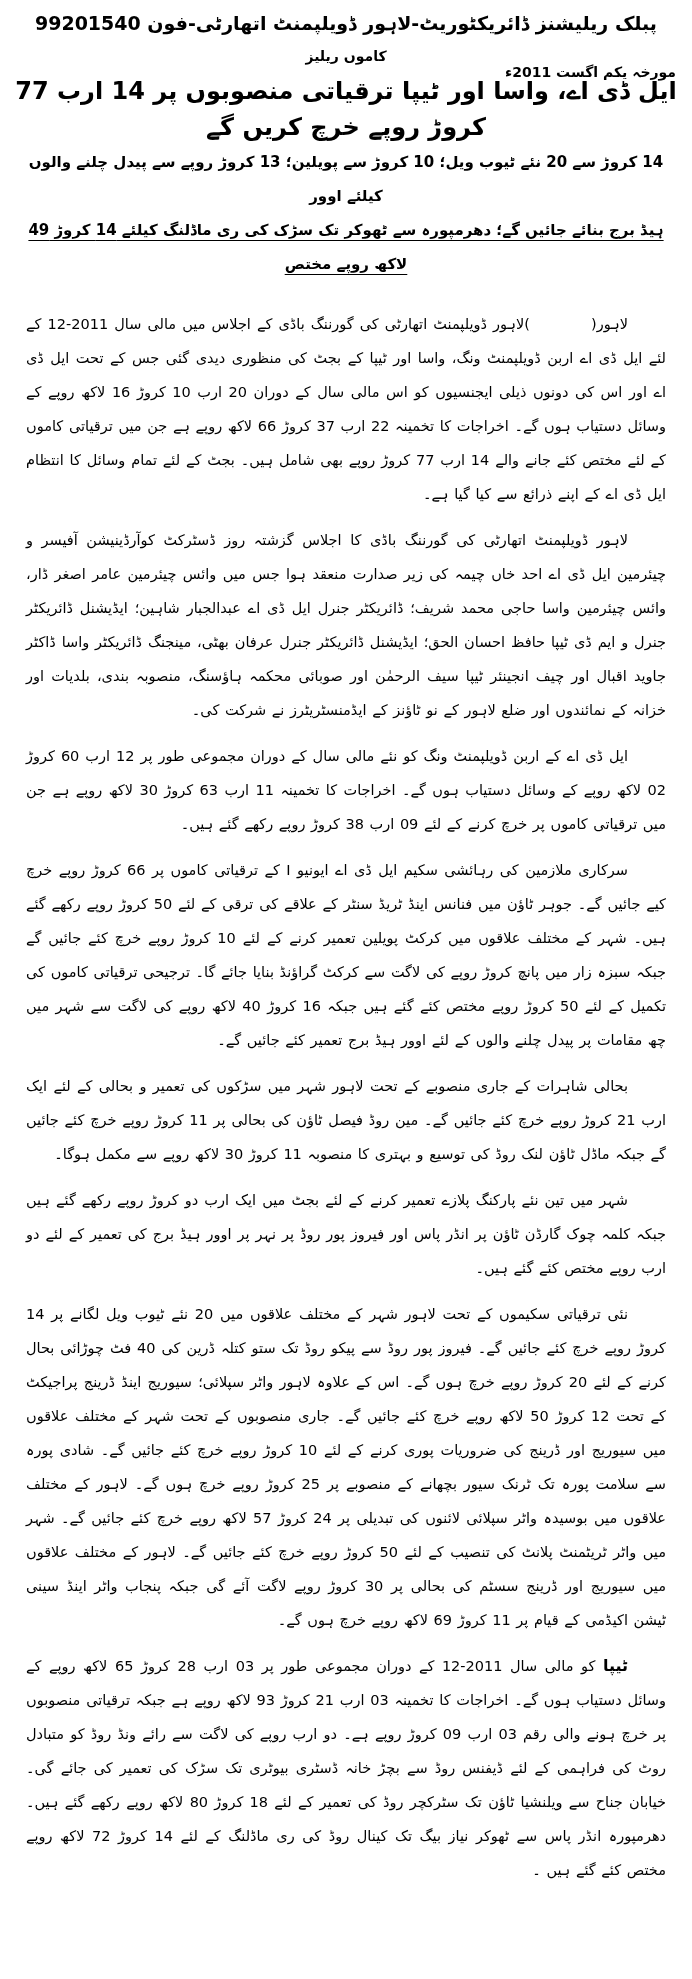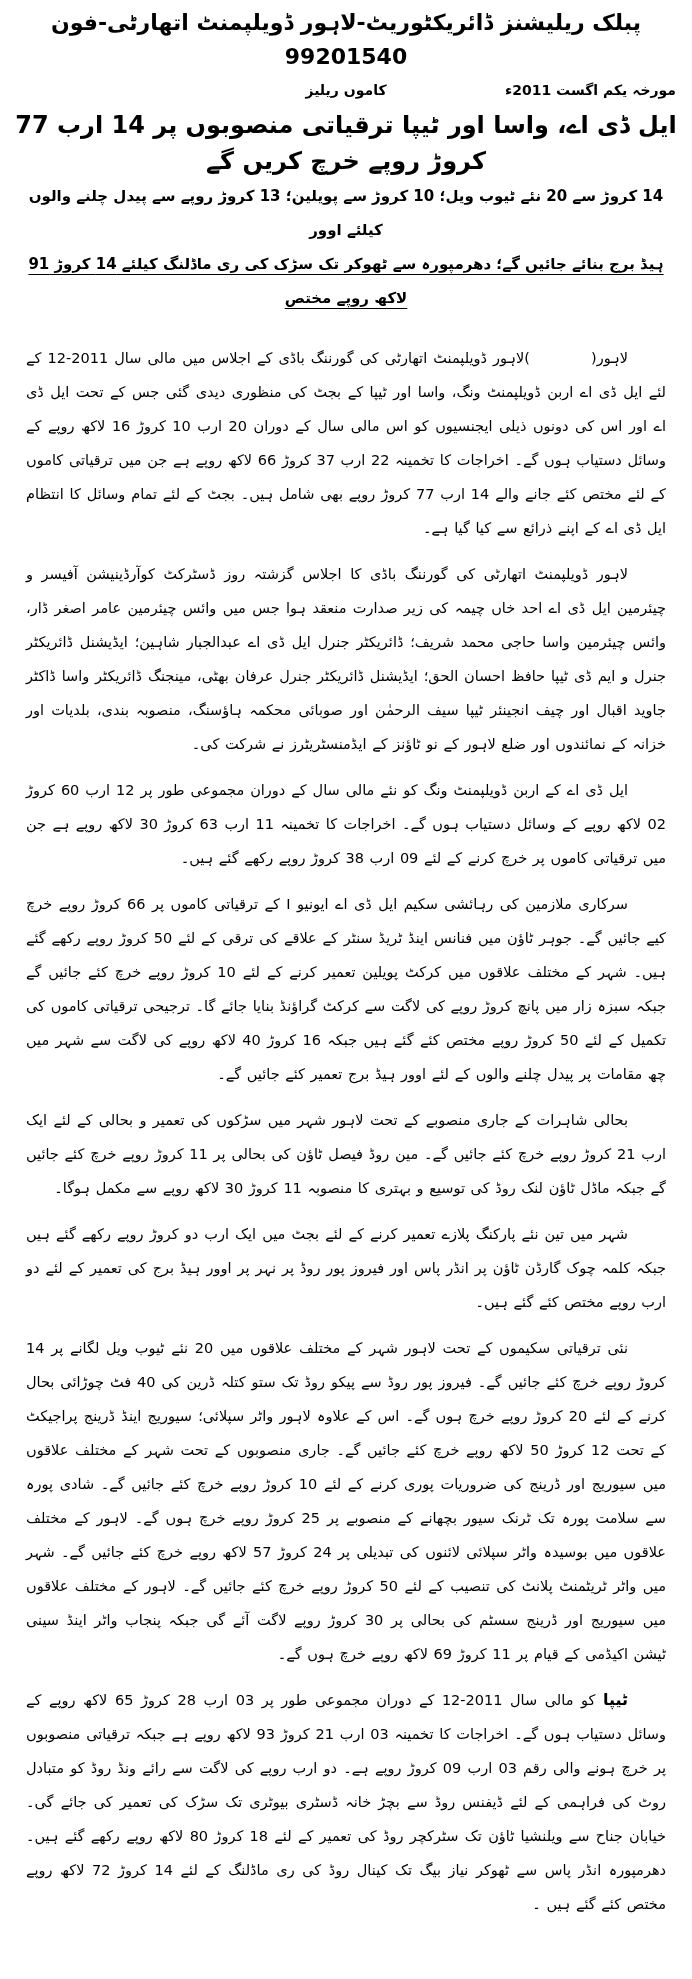--- a/index.html
+++ b/index.html
@@ -16,35 +16,35 @@
     direction: rtl;
   }
   .page {
     padding: 6px 14px 24px 14px;
     box-sizing: border-box;
   }
   
   .masthead {
     text-align: center;
     font-weight: bold;
-    font-size: 22px;
+    font-size: 19px;
     line-height: 34px;
     letter-spacing: 0;
   }
   .dateline-row {
     position: relative;
     height: 32px;
     font-weight: bold;
     font-size: 14px;
     line-height: 32px;
   }
   .dateline {
     position: absolute;
     right: 2px;
-    top: 0;
+    top: 16px;
   }
   .press-release-label {
     position: absolute;
     right: 50%;
     transform: translateX(50%);
     top: 0;
   }
   .headline-main {
     text-align: center;
     font-weight: bold;
@@ -86,21 +86,21 @@
 
   <div class="masthead">پبلک ریلیشنز ڈائریکٹوریٹ-لاہور ڈویلپمنٹ اتھارٹی-فون 99201540</div>
 
   <div class="dateline-row">
     <span class="dateline">مورخہ یکم اگست 2011ء</span>
     <span class="press-release-label">کاموں ریلیز</span>
   </div>
 
   <div class="headline-main">ایل ڈی اے، واسا اور ٹیپا ترقیاتی منصوبوں پر 14 ارب 77 کروڑ روپے خرچ کریں گے</div>
   <div class="headline-sub">14 کروڑ سے 20 نئے ٹیوب ویل؛ 10 کروڑ سے پویلین؛ 13 کروڑ روپے سے پیدل چلنے والوں کیلئے اوور</div>
-  <div class="headline-sub underlined">ہیڈ برج بنائے جائیں گے؛ دھرمپورہ سے ٹھوکر تک سڑک کی ری ماڈلنگ کیلئے 14 کروڑ 91 لاکھ روپے مختص</div>
+  <div class="headline-sub underlined">ہیڈ برج بنائے جائیں گے؛ دھرمپورہ سے ٹھوکر تک سڑک کی ری ماڈلنگ کیلئے 14 کروڑ 49 لاکھ روپے مختص</div>
 
   <div class="doc-body">
 
     <p class="para"><span class="lead"></span><span>لاہور(&nbsp;&nbsp;&nbsp;&nbsp;&nbsp;&nbsp;&nbsp;&nbsp;&nbsp;&nbsp;)لاہور ڈویلپمنٹ اتھارٹی کی گورننگ باڈی کے اجلاس میں مالی سال 2011-12 کے لئے ایل ڈی اے اربن ڈویلپمنٹ ونگ، واسا اور ٹیپا کے بجٹ کی منظوری دیدی گئی جس کے تحت ایل ڈی اے اور اس کی دونوں ذیلی ایجنسیوں کو اس مالی سال کے دوران 20 ارب 10 کروڑ 16 لاکھ روپے کے وسائل دستیاب ہوں گے۔ اخراجات کا تخمینہ 22 ارب 37 کروڑ 66 لاکھ روپے ہے جن میں ترقیاتی کاموں کے لئے مختص کئے جانے والے 14 ارب 77 کروڑ روپے بھی شامل ہیں۔ بجٹ کے لئے تمام وسائل کا انتظام ایل ڈی اے کے اپنے ذرائع سے کیا گیا ہے۔</span></p>
 
     <p class="para"><span class="lead"></span><span>لاہور ڈویلپمنٹ اتھارٹی کی گورننگ باڈی کا اجلاس گزشتہ روز ڈسٹرکٹ کوآرڈینیشن آفیسر و چیئرمین ایل ڈی اے احد خاں چیمہ کی زیر صدارت منعقد ہوا جس میں وائس چیئرمین عامر اصغر ڈار، وائس چیئرمین واسا حاجی محمد شریف؛ ڈائریکٹر جنرل ایل ڈی اے عبدالجبار شاہین؛ ایڈیشنل ڈائریکٹر جنرل و ایم ڈی ٹیپا حافظ احسان الحق؛ ایڈیشنل ڈائریکٹر جنرل عرفان بھٹی، مینجنگ ڈائریکٹر واسا ڈاکٹر جاوید اقبال اور چیف انجینئر ٹیپا سیف الرحمٰن اور صوبائی محکمہ ہاؤسنگ، منصوبہ بندی، بلدیات اور خزانہ کے نمائندوں اور ضلع لاہور کے نو ٹاؤنز کے ایڈمنسٹریٹرز نے شرکت کی۔</span></p>
 
     <p class="para"><span class="lead"></span><span>ایل ڈی اے کے اربن ڈویلپمنٹ ونگ کو نئے مالی سال کے دوران مجموعی طور پر 12 ارب 60 کروڑ 02 لاکھ روپے کے وسائل دستیاب ہوں گے۔ اخراجات کا تخمینہ 11 ارب 63 کروڑ 30 لاکھ روپے ہے جن میں ترقیاتی کاموں پر خرچ کرنے کے لئے 09 ارب 38 کروڑ روپے رکھے گئے ہیں۔</span></p>
 
     <p class="para"><span class="lead"></span><span>سرکاری ملازمین کی رہائشی سکیم ایل ڈی اے ایونیو I کے ترقیاتی کاموں پر 66 کروڑ روپے خرچ کیے جائیں گے۔ جوہر ٹاؤن میں فنانس اینڈ ٹریڈ سنٹر کے علاقے کی ترقی کے لئے 50 کروڑ روپے رکھے گئے ہیں۔ شہر کے مختلف علاقوں میں کرکٹ پویلین تعمیر کرنے کے لئے 10 کروڑ روپے خرچ کئے جائیں گے جبکہ سبزہ زار میں پانچ کروڑ روپے کی لاگت سے کرکٹ گراؤنڈ بنایا جائے گا۔ ترجیحی ترقیاتی کاموں کی تکمیل کے لئے 50 کروڑ روپے مختص کئے گئے ہیں جبکہ 16 کروڑ 40 لاکھ روپے کی لاگت سے شہر میں چھ مقامات پر پیدل چلنے والوں کے لئے اوور ہیڈ برج تعمیر کئے جائیں گے۔</span></p>

